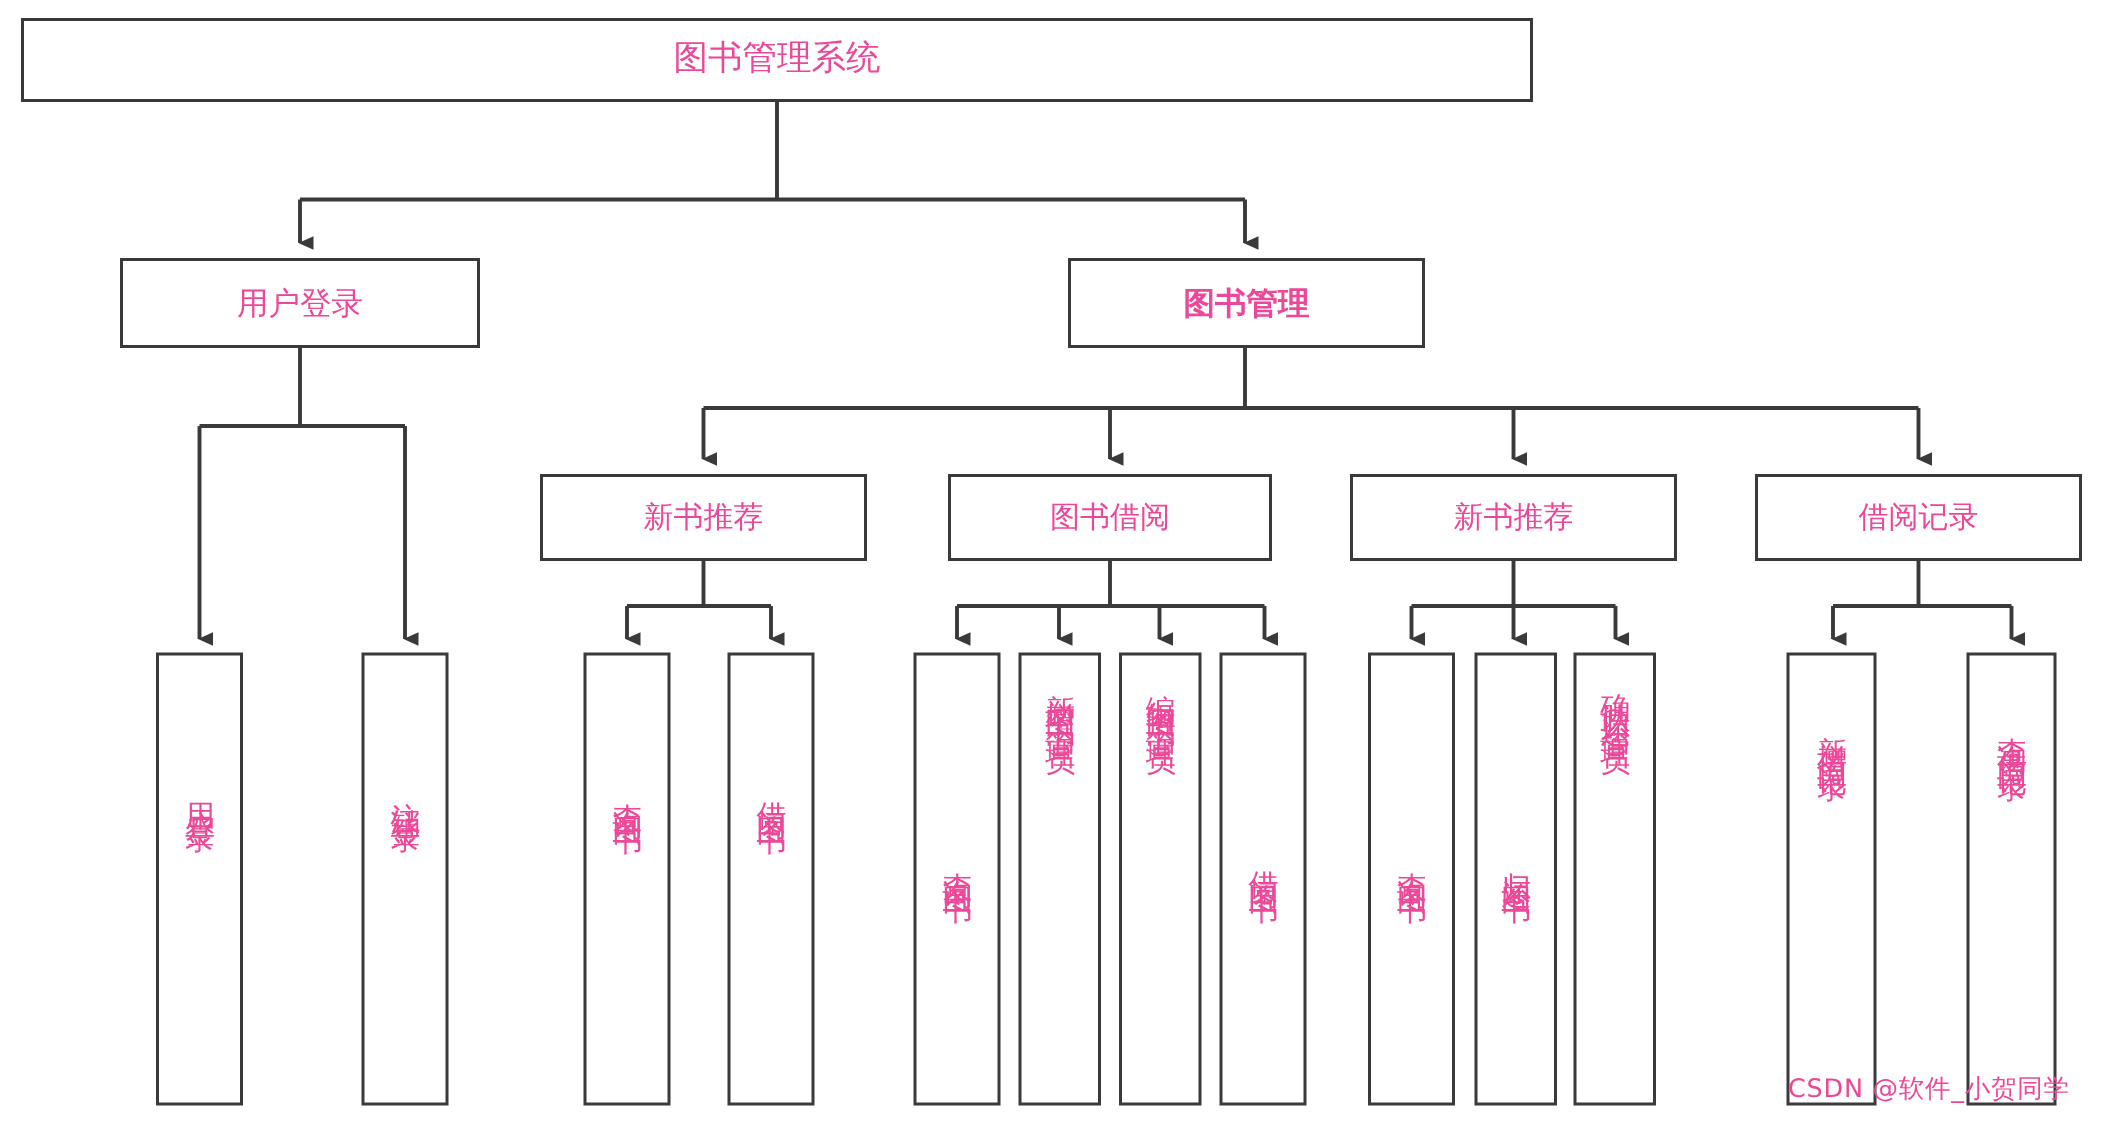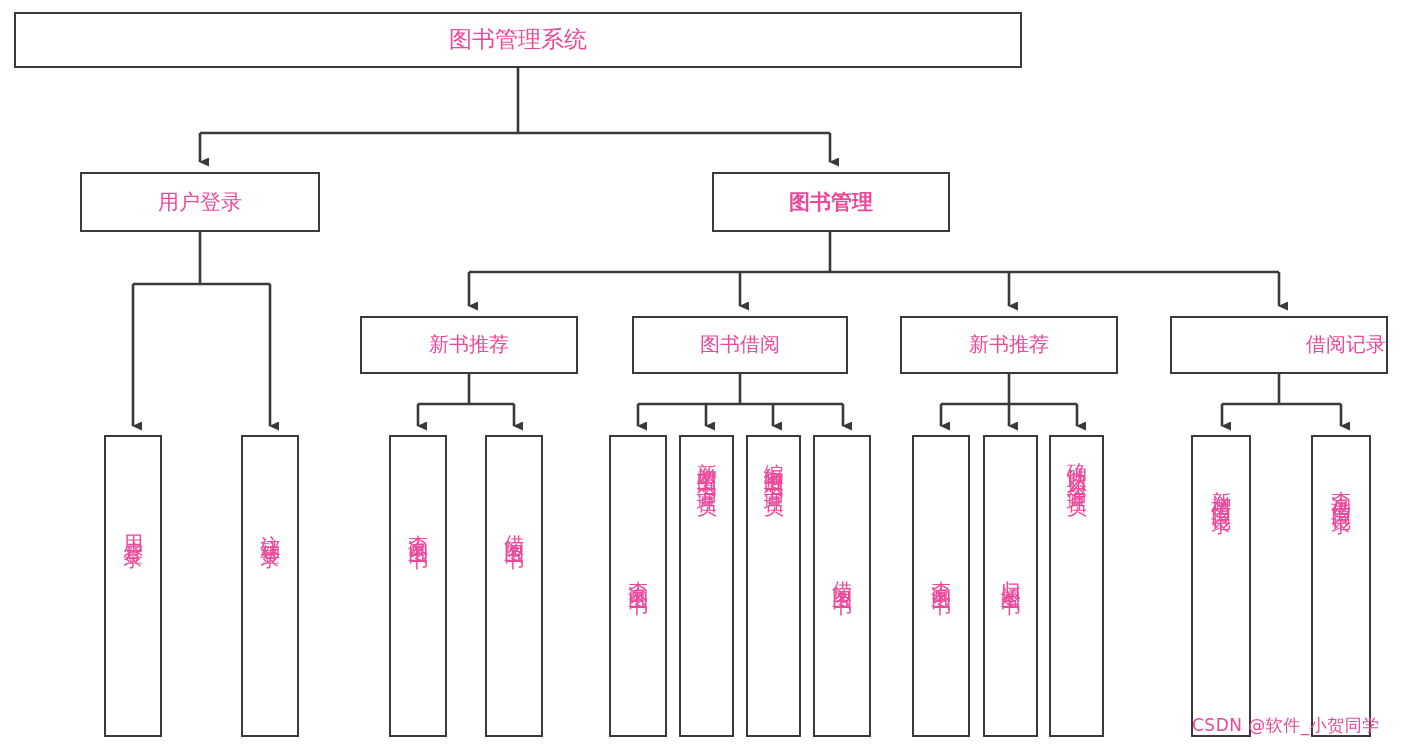--- a/index.html
+++ b/index.html
@@ -148,21 +148,21 @@
 
   <div class="node node-l3" style="left:360px; top:316px; width:218px; height:58px;">
     <span>新书推荐</span>
   </div>
   <div class="node node-l3" style="left:632px; top:316px; width:216px; height:58px;">
     <span>图书借阅</span>
   </div>
   <div class="node node-l3" style="left:900px; top:316px; width:218px; height:58px;">
     <span>新书推荐</span>
   </div>
-  <div class="node node-l3" style="left:1170px; top:316px; width:218px; height:58px;justify-content:flex-end;">
+  <div class="node node-l3" style="left:1170px; top:316px; width:218px; height:58px;">
     <span>借阅记录</span>
   </div>
 
   <div class="node node-leaf leaf-mid" style="left:104px; top:435px; width:58px; height:302px;">
     <span class="vtext">用户登录</span>
   </div>
   <div class="node node-leaf leaf-mid" style="left:241px; top:435px; width:58px; height:302px;">
     <span class="vtext">注销登录</span>
   </div>
 

